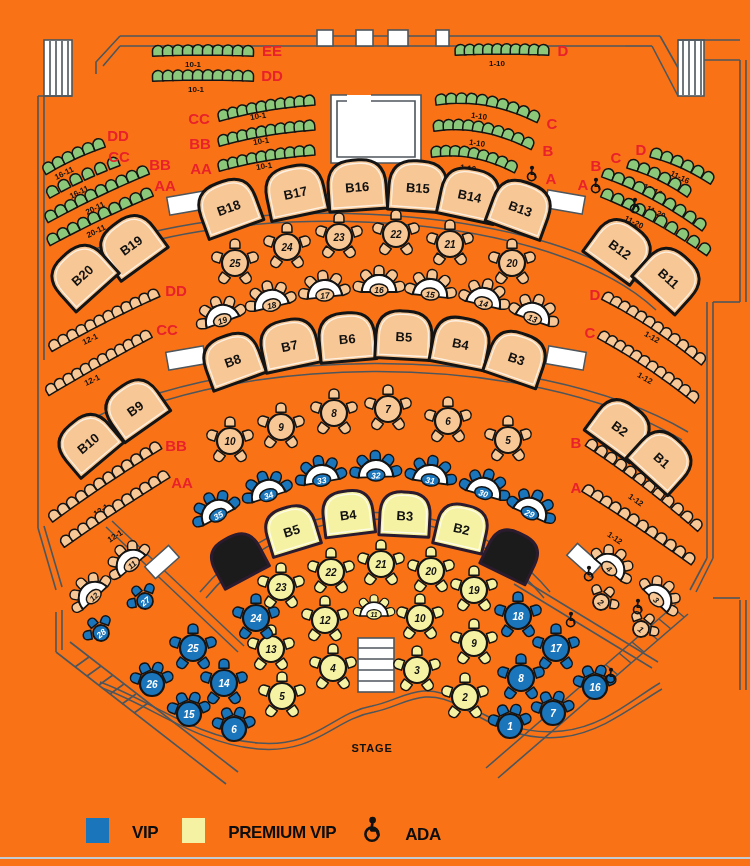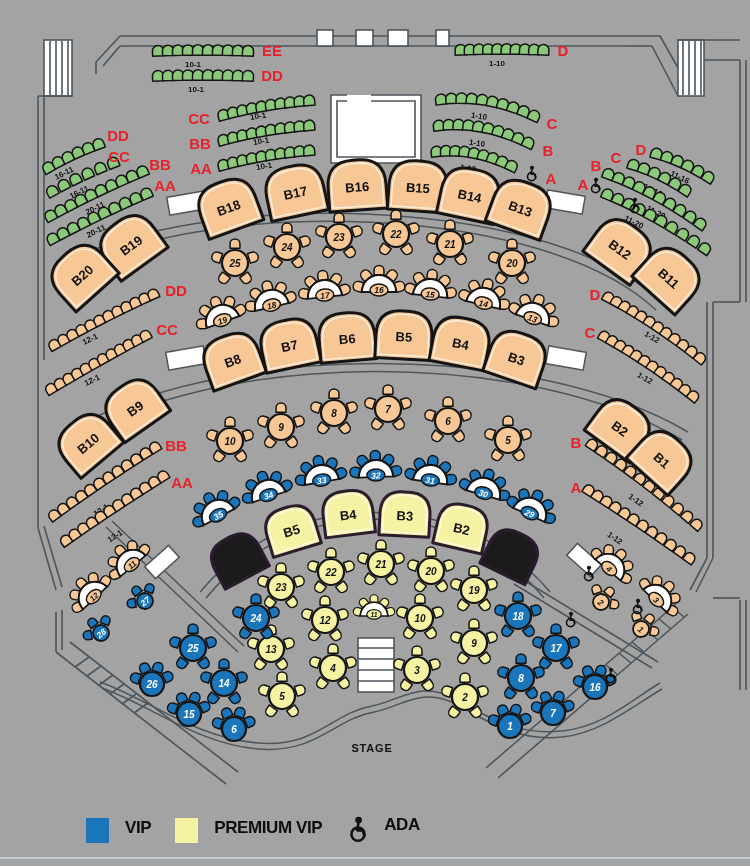--- a/index.html
+++ b/index.html
@@ -1,26 +1,26 @@
 <!DOCTYPE html>
 <html><head>
 <meta charset="utf-8">
 <style>
   html,body{margin:0;padding:0;background:#fff;}
-  #wrap{position:relative;width:750px;height:866px;background:#a3a3a3;overflow:hidden;
+  #wrap{position:relative;width:750px;height:866px;background:#f97316;overflow:hidden;
         font-family:"Liberation Sans",sans-serif;}
   #map{position:absolute;left:0;top:0;}
   .letter{fill:#e8212b;font:700 15px "Liberation Sans",sans-serif;}
   .range{fill:#111;font:700 8px "Liberation Sans",sans-serif;}
   .booth-label{fill:#111;font:700 13px "Liberation Sans",sans-serif;}
   .tnum{font:italic 700 10px "Liberation Sans",sans-serif;}
   .tnum-s{font:italic 700 8.5px "Liberation Sans",sans-serif;}
   .stage-label{fill:#111;font:700 11px "Liberation Sans",sans-serif;letter-spacing:.8px;}
   #legend{position:absolute;left:86px;top:810px;height:40px;display:flex;align-items:center;gap:24px;}
-  .leg-item{display:flex;align-items:flex-start;gap:16px;}
+  .leg-item{display:flex;align-items:flex-end;gap:23px;}
   .leg-sw{width:23px;height:25px;display:inline-block;}
   .leg-label{font-weight:700;font-size:17px;color:#0d0d0d;letter-spacing:-0.4px;}
 </style>
 </head>
 <body>
 
 <div id="wrap">
   <svg id="map" width="750" height="866" viewBox="0 0 750 866" xmlns="http://www.w3.org/2000/svg">
 
     <g stroke="#4d565c" stroke-width="1.6" fill="none">

